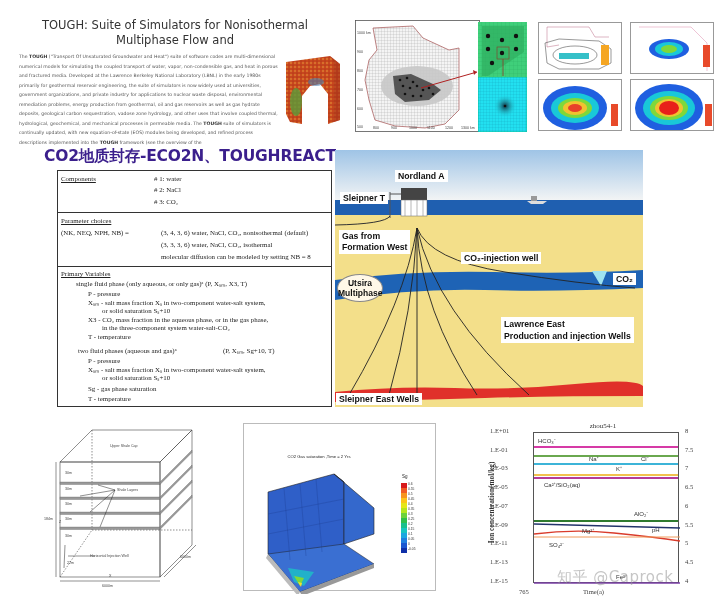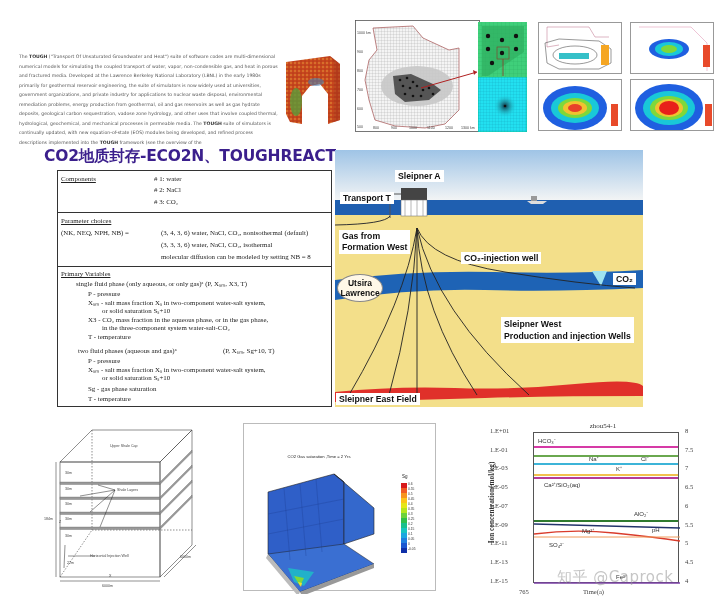--- a/index.html
+++ b/index.html
@@ -63,20 +63,21 @@
   .ion-lbl { position:absolute; font-family:"Liberation Sans", sans-serif; font-size:6px; color:#333; white-space:nowrap; }
   #ion-xtick { position:absolute; left:40px; top:166px; font-family:"Liberation Serif", serif; font-size:6.6px; color:#444; }
   #ion-xlabel { position:absolute; left:104px; top:166px; font-family:"Liberation Serif", serif; font-size:6.6px; color:#444; }
   #watermark { position:absolute; left:557px; top:568px; font-family:"DejaVu Sans", sans-serif; font-size:15px; color:rgba(150,150,150,0.55); white-space:nowrap; letter-spacing:0.5px; }
 </style>
 </head>
 <body>
 
 <div id="tough-article" class="abs">
   <div id="tough-title">
+    <div>TOUGH: Suite of Simulators for Nonisothermal Multiphase Flow and</div>
   </div>
   <div id="tough-body" style="width:262px;">
     <span>The </span><b>TOUGH</b><span> ("Transport Of Unsaturated Groundwater and Heat") suite of software codes are multi-dimensional numerical models for simulating the coupled transport of water, vapor, non-condensible gas, and heat in porous and fractured media. Developed at the Lawrence Berkeley National Laboratory (LBNL) in the early 1980s primarily for geothermal reservoir engineering, the suite of simulators is now widely used at universities, government organizations, and private industry for applications to nuclear waste disposal, environmental remediation problems, energy production from geothermal, oil and gas reservoirs as well as gas hydrate deposits, geological carbon sequestration, vadose zone hydrology, and other uses that involve coupled thermal, hydrological, geochemical, and mechanical processes in permeable media. The </span><b>TOUGH</b><span> suite of simulators is continually updated, with new equation-of-state (EOS) modules being developed, and refined process descriptions implemented into the </span><b>TOUGH</b><span> framework (see the overview of the</span>
   </div>
   <svg id="arch" viewBox="0 0 60 70">
     <defs>
       <pattern id="speck" width="4" height="4" patternUnits="userSpaceOnUse">
         <rect width="4" height="4" fill="#c8471e"></rect>
         <circle cx="1" cy="1" r="0.8" fill="#e8a23a"></circle>
         <circle cx="3" cy="3" r="0.6" fill="#9a2a10"></circle>
@@ -274,37 +275,37 @@
 
     <g stroke="#222" stroke-width="0.9" fill="none">
       <path d="M82 78 Q70 150 14 245"></path>
       <path d="M82 78 Q78 160 54 245"></path>
       <path d="M82 78 L82 245"></path>
       <path d="M82 78 Q86 160 142 245"></path>
       <path d="M82 78 Q100 160 194 245"></path>
       <path d="M82 78 Q95 110 170 122 T300 138"></path>
     </g>
   </svg>
-  <div class="sl-label" style="left:60px;top:20px;">Sleipner A</div>
-  <div class="sl-label" style="left:5px;top:42px;">Transport T</div>
+  <div class="sl-label" style="left:60px;top:20px;">Nordland A</div>
+  <div class="sl-label" style="left:5px;top:42px;">Sleipner T</div>
   <div class="sl-label" style="left:4px;top:80px;line-height:11px;">
     <div>Gas from</div>
     <div>Formation West</div>
   </div>
   <div class="sl-label" style="left:126px;top:102px;text-align:right;">CO₂-injection  well</div>
   <div class="sl-oval" style="left:2px;top:124px;width:46px;height:28px;padding-top:3px;">
     <div>Utsira</div>
-    <div>Lawrence</div>
+    <div>Multiphase</div>
   </div>
   <div class="sl-label" style="left:278px;top:123px;">CO₂</div>
   <div class="sl-label" style="left:166px;top:167px;line-height:12px;">
-    <div>Sleipner West</div>
+    <div>Lawrence East</div>
     <div>Production and injection Wells</div>
   </div>
-  <div class="sl-label" style="left:1px;top:243px;">Sleipner East Field</div>
+  <div class="sl-label" style="left:1px;top:243px;">Sleipner East Wells</div>
 </div>
 
 <div id="box-model" class="abs">
   <svg width="200" height="180" viewBox="0 0 200 180" style="position:absolute;left:0;top:0;">
     <g stroke="#444" stroke-width="0.6" fill="none">
       <polygon points="40,42 140,42 172,10 72,10"></polygon>
       <rect x="40" y="42" width="100" height="115"></rect>
       <polygon points="140,42 172,10 172,125 140,157"></polygon>
       <line x1="72" y1="10" x2="72" y2="110" stroke-dasharray="1.5,1.5"></line>
       <line x1="72" y1="110" x2="172" y2="110" stroke-dasharray="1.5,1.5"></line>

